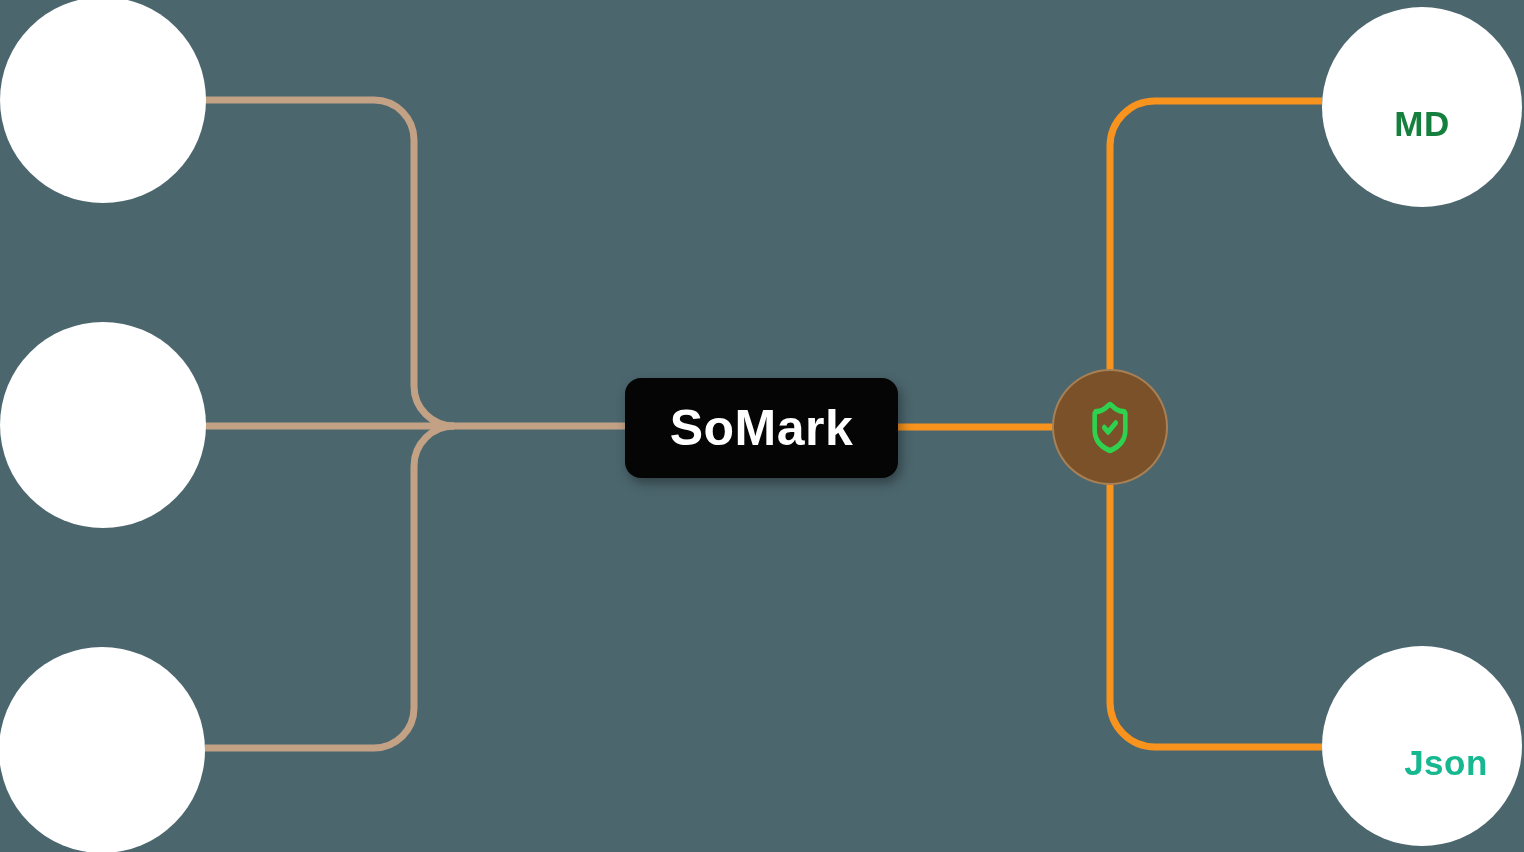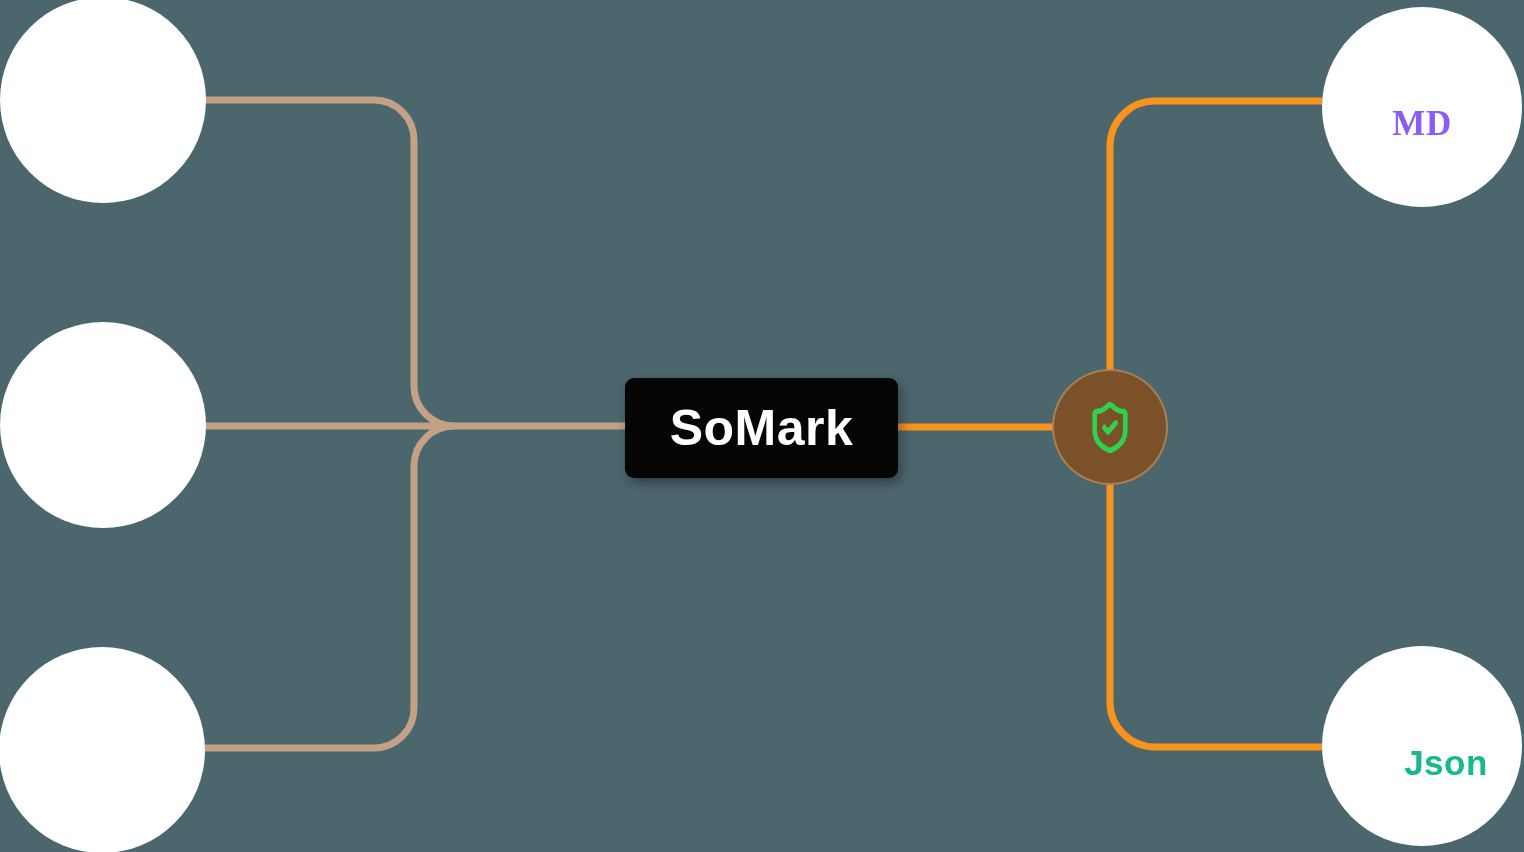--- a/index.html
+++ b/index.html
@@ -36,30 +36,30 @@
     justify-content: center;
   }
   .input-node { width: 206px; height: 206px; }
   .output-node { width: 200px; height: 200px; }
   .node-label {
     font-weight: 700;
     font-size: 35px;
     letter-spacing: 0.5px;
     transform: translateY(17px);
   }
-  .md-label   { color: #8b5cf6; font-family: Liberation Serif, serif; }
+  .md-label   { color: #15803d; }
   .json-label { color: #17b890; margin-left: 48px; }
   .center-node {
     position: absolute;
     left: 625px;
     top: 378px;
     width: 273px;
     height: 100px;
     background: #050505;
-    border-radius: 9px;
+    border-radius: 16px;
     display: flex;
     align-items: center;
     justify-content: center;
     box-shadow: 3px 5px 12px rgba(0,0,0,0.38);
   }
   .center-label {
     color: #ffffff;
     font-weight: 700;
     font-size: 50px;
     letter-spacing: 0.5px;

